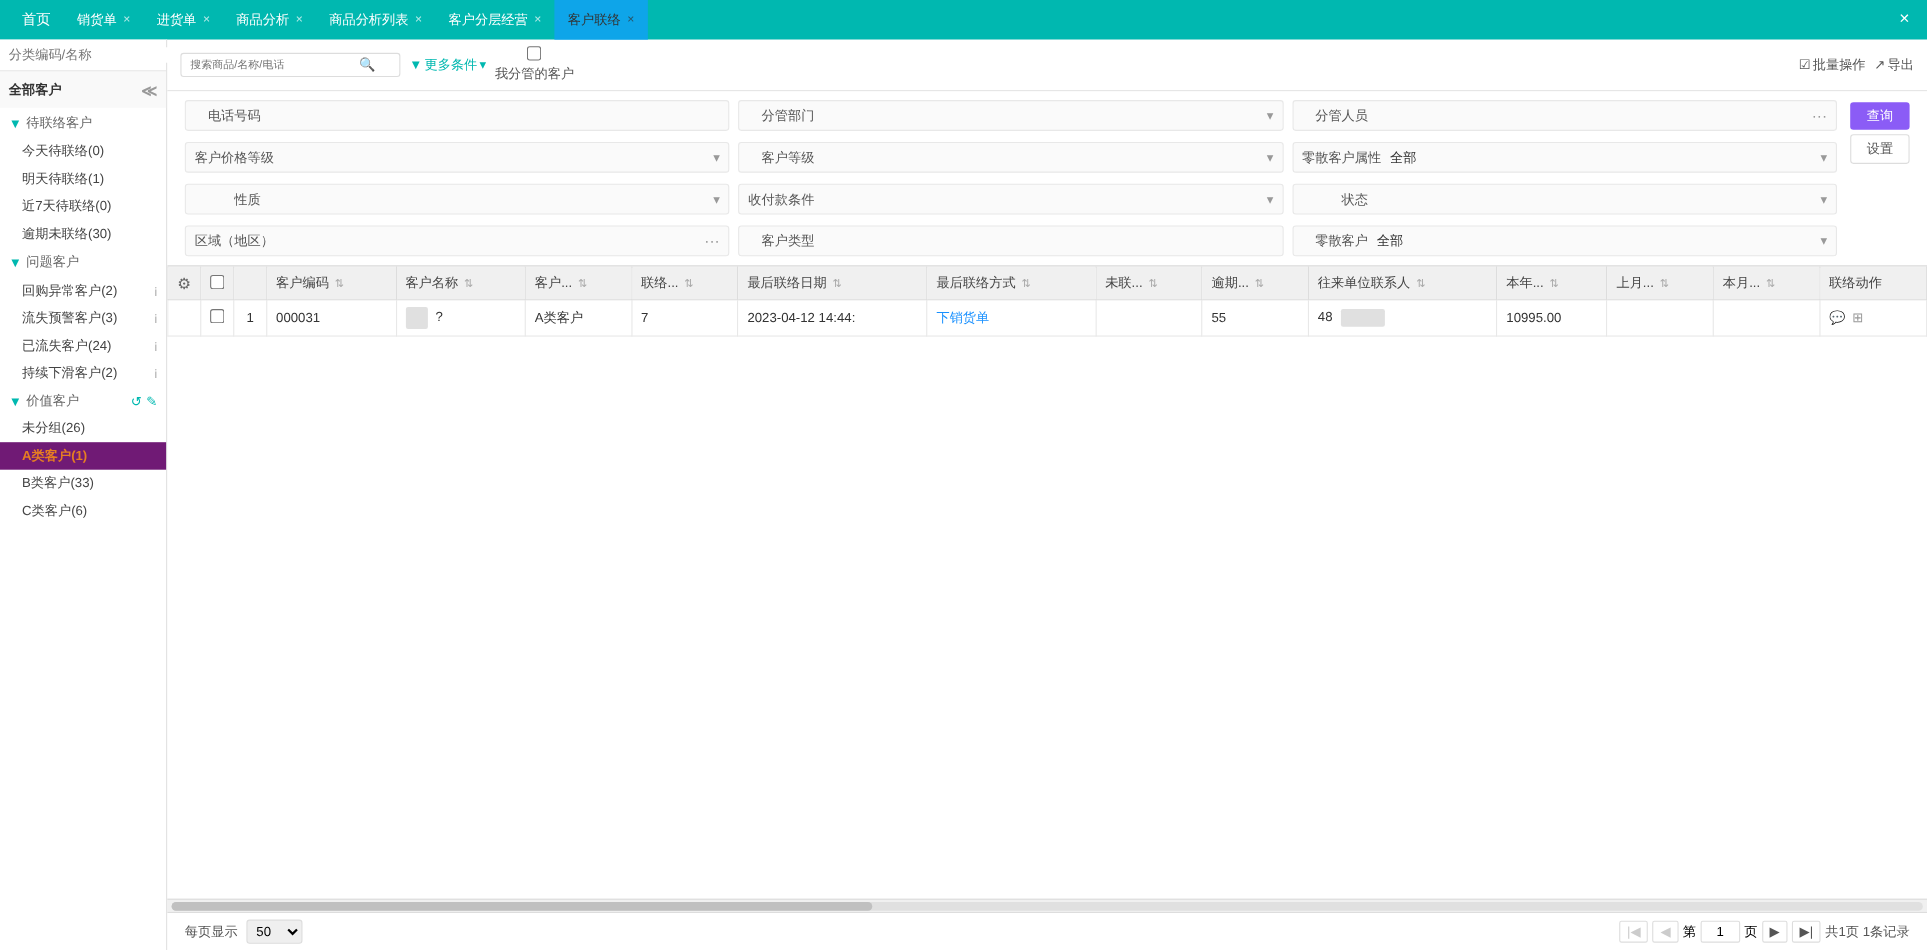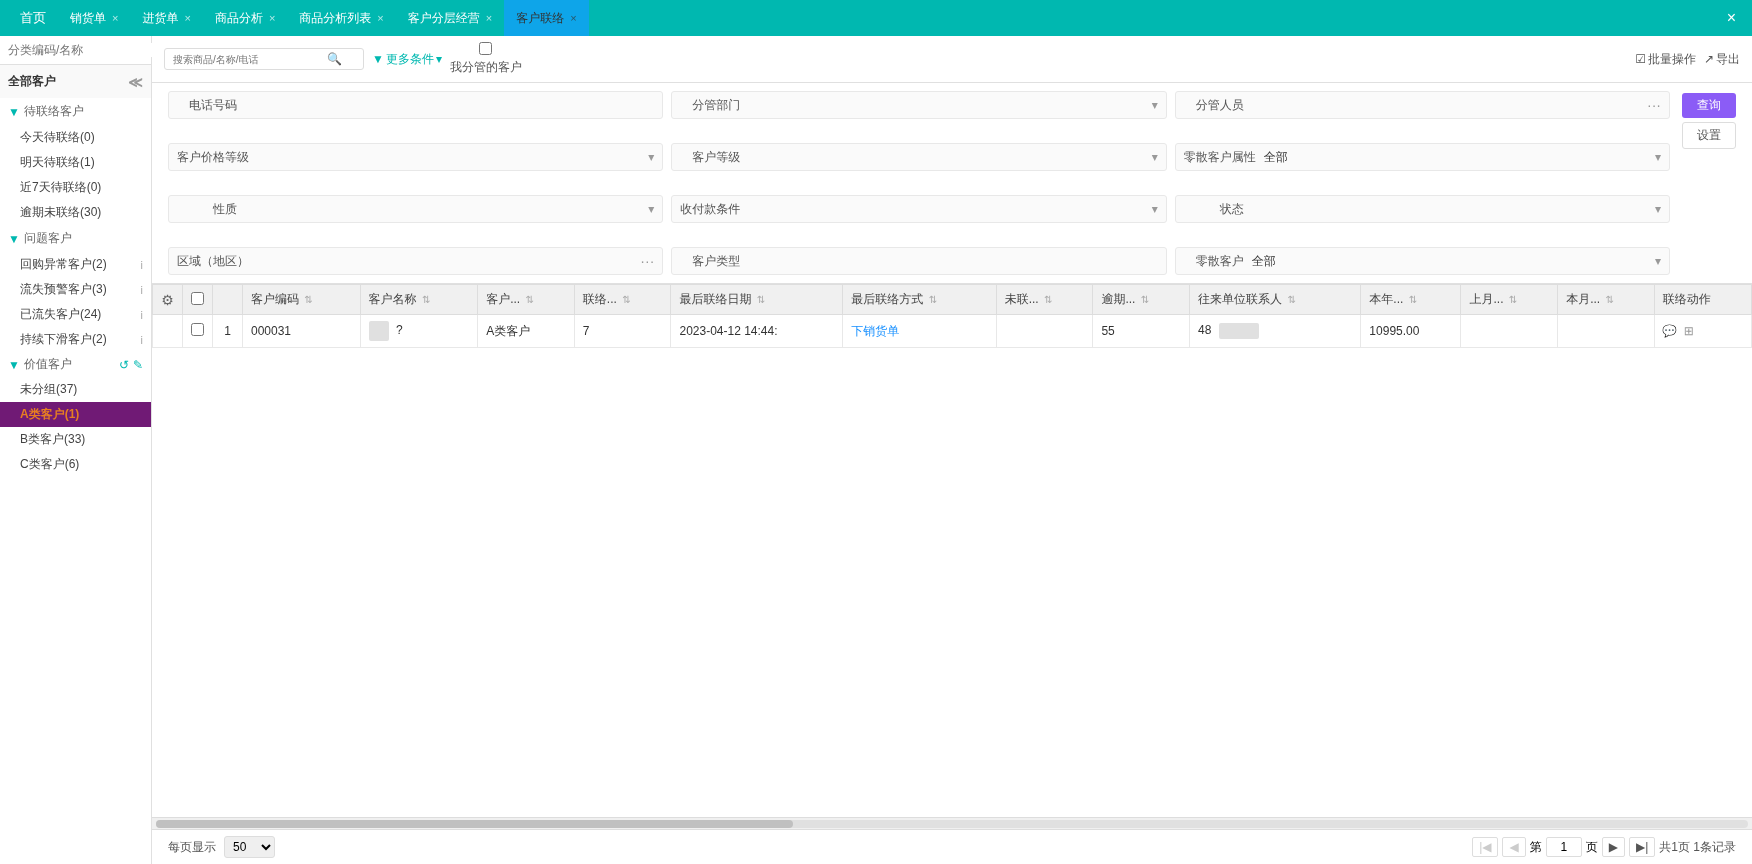--- a/index.html
+++ b/index.html
@@ -79,21 +79,21 @@
     .toolbar-right { margin-left: auto; display: flex; align-items: center; gap: 8px; }
     .toolbar-btn { color: #555; cursor: pointer; font-size: 12px; display: flex; align-items: center; gap: 2px; }
 
     
     .filter-grid {
       background: #fff; border-bottom: 1px solid #e0e0e0;
       padding: 8px 16px; flex-shrink: 0;
     }
     .filter-row {
       display: grid; grid-template-columns: 1fr 1fr 1fr;
-      gap: 8px; margin-bottom: 24px;
+      gap: 8px; margin-bottom: 10px;
     }
     .filter-row:last-child { margin-bottom: 0; }
     .filter-cell {
       display: flex; align-items: center; gap: 8px;
       border: 1px solid #e8e8e8; border-radius: 3px; padding: 4px 8px;
       background: #fafafa; min-height: 28px;
     }
     .filter-cell .label { color: #555; white-space: nowrap; min-width: 60px; text-align: right; }
     .filter-cell .value { flex: 1; color: #333; }
     .filter-cell .arrow { color: #999; margin-left: auto; }
@@ -256,21 +256,21 @@
       <span class="sidebar-group-label" style="padding:0;">
         <span class="arrow">▼</span>
         <span>价值客户</span>
       </span>
       <span class="icons">
         <span>↺</span>
         <span>✎</span>
       </span>
     </div>
     <div class="sidebar-item">
-      <span>未分组(37)</span>
+      <span>未分组(26)</span>
     </div>
     <div class="sidebar-item active">
       <span>A类客户(1)</span>
     </div>
     <div class="sidebar-item">
       <span>B类客户(33)</span>
     </div>
     <div class="sidebar-item">
       <span>C类客户(6)</span>
     </div>

